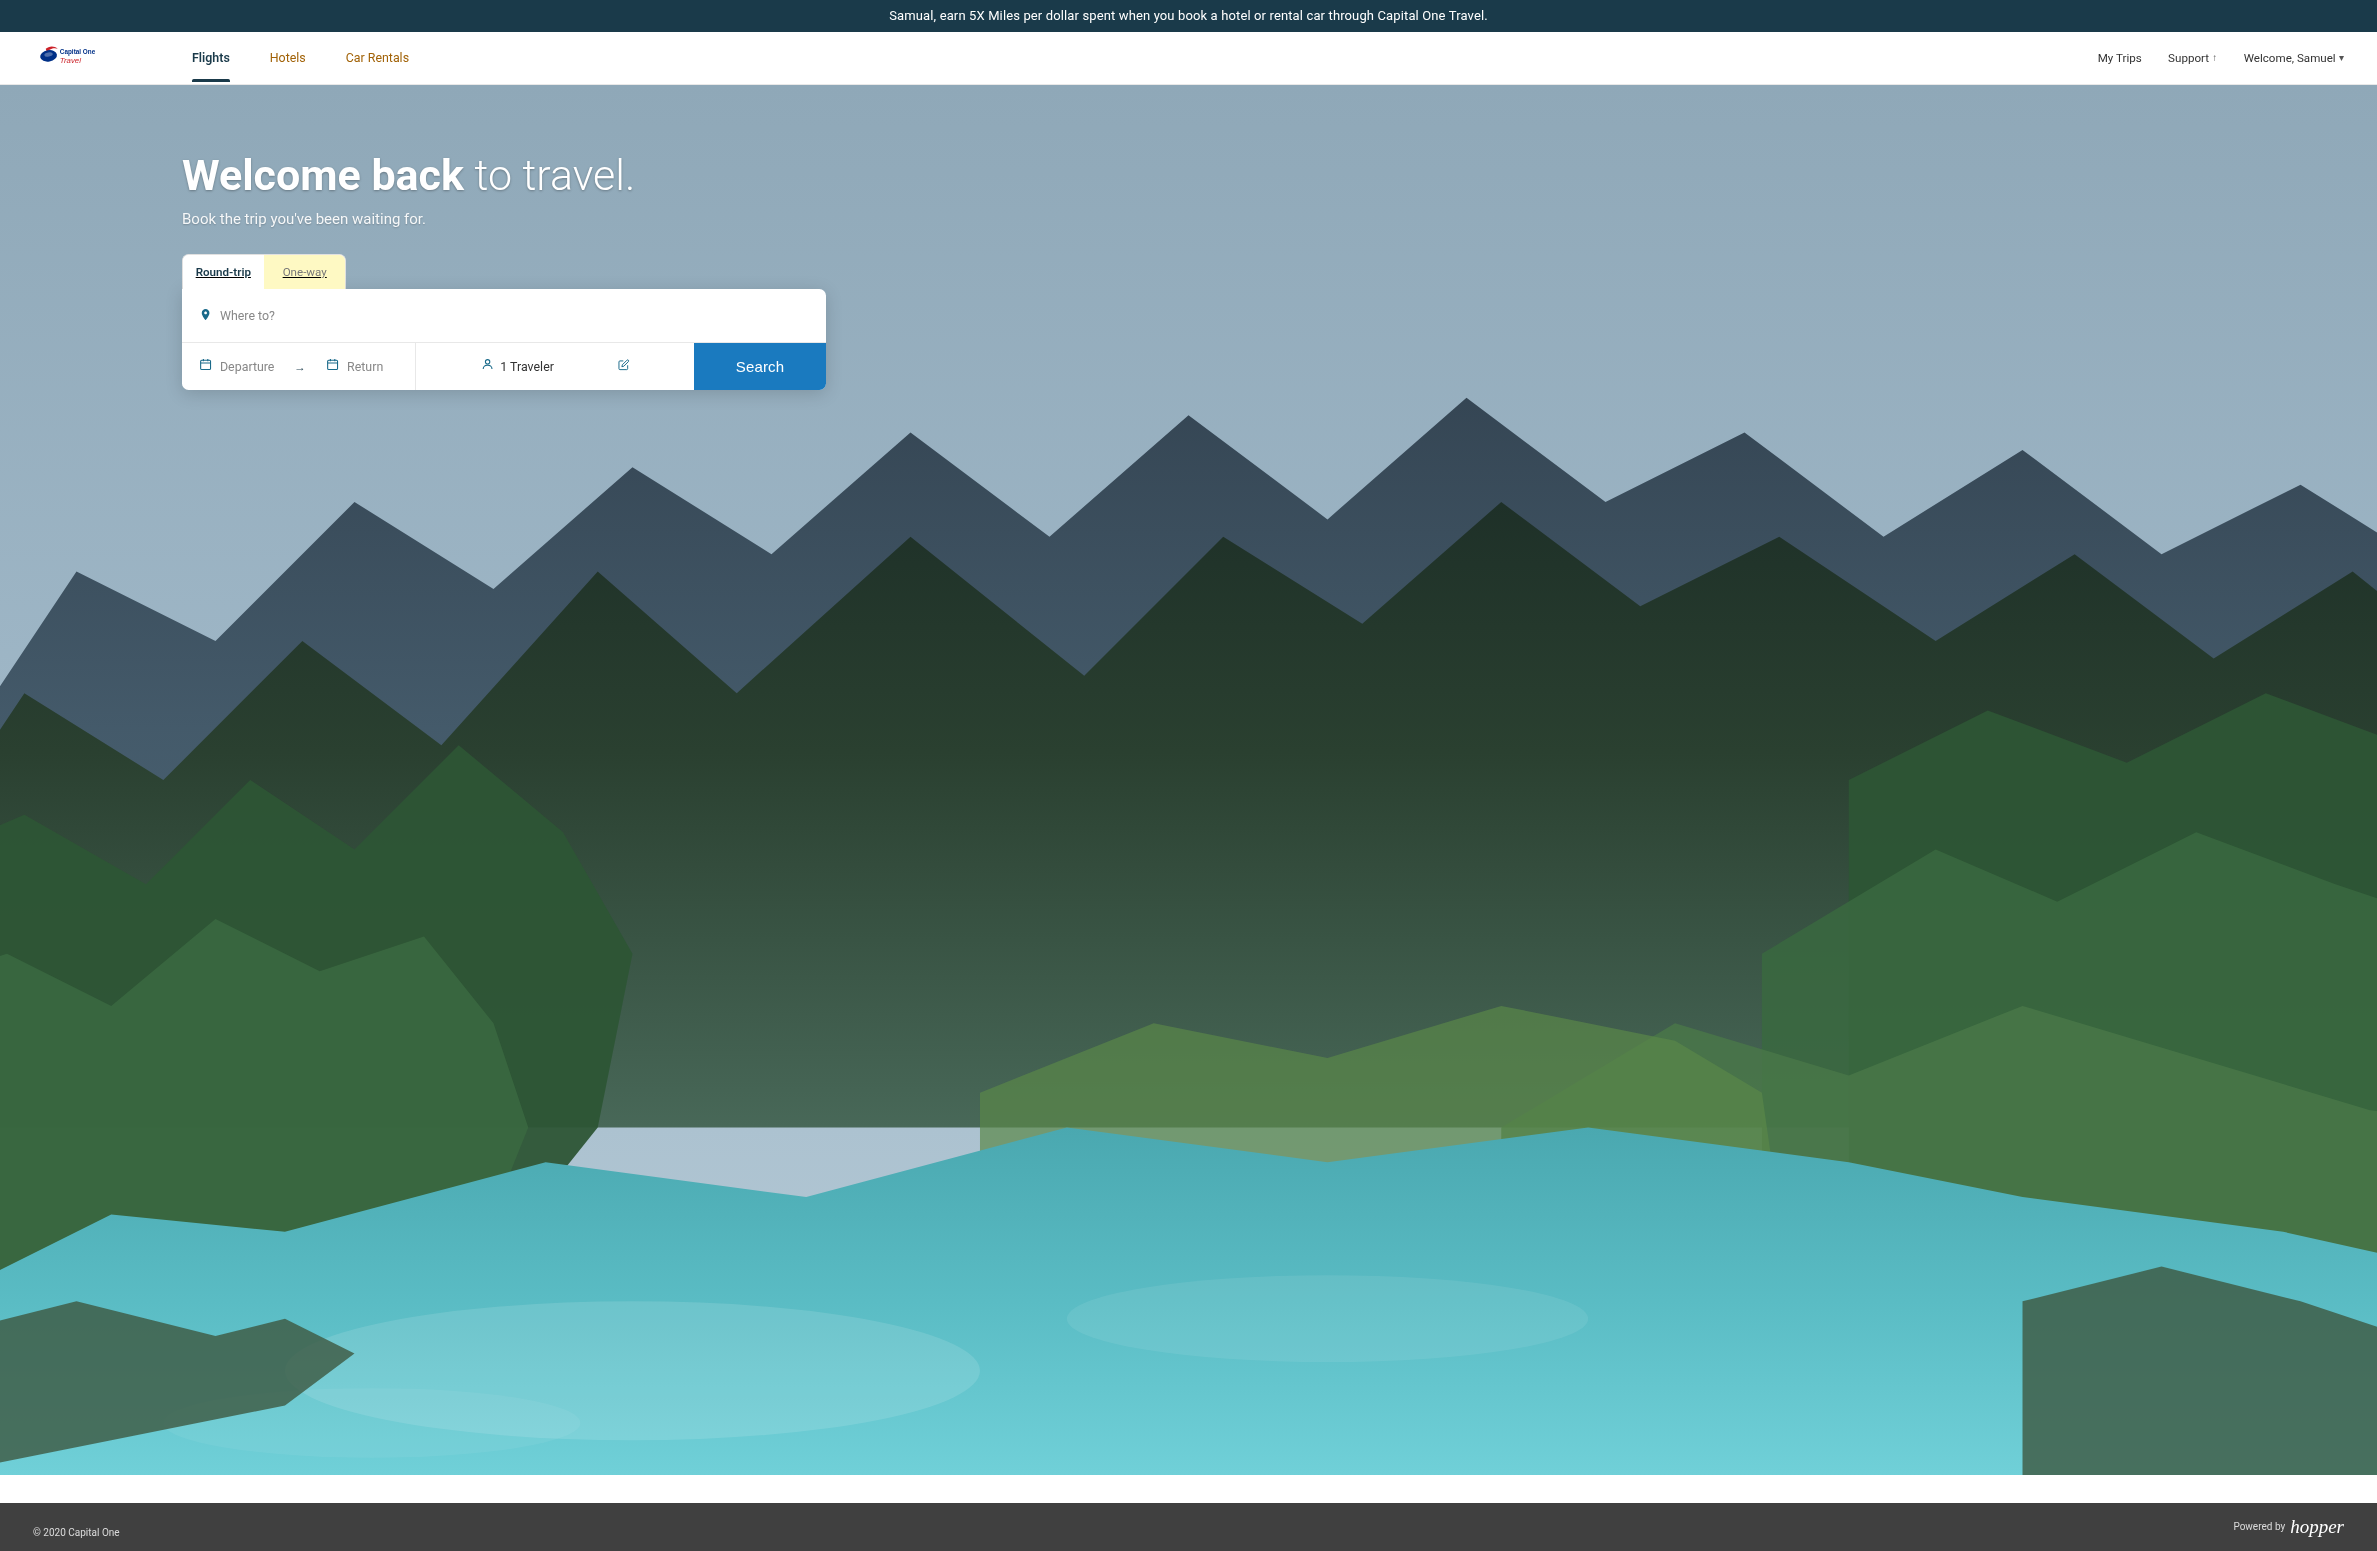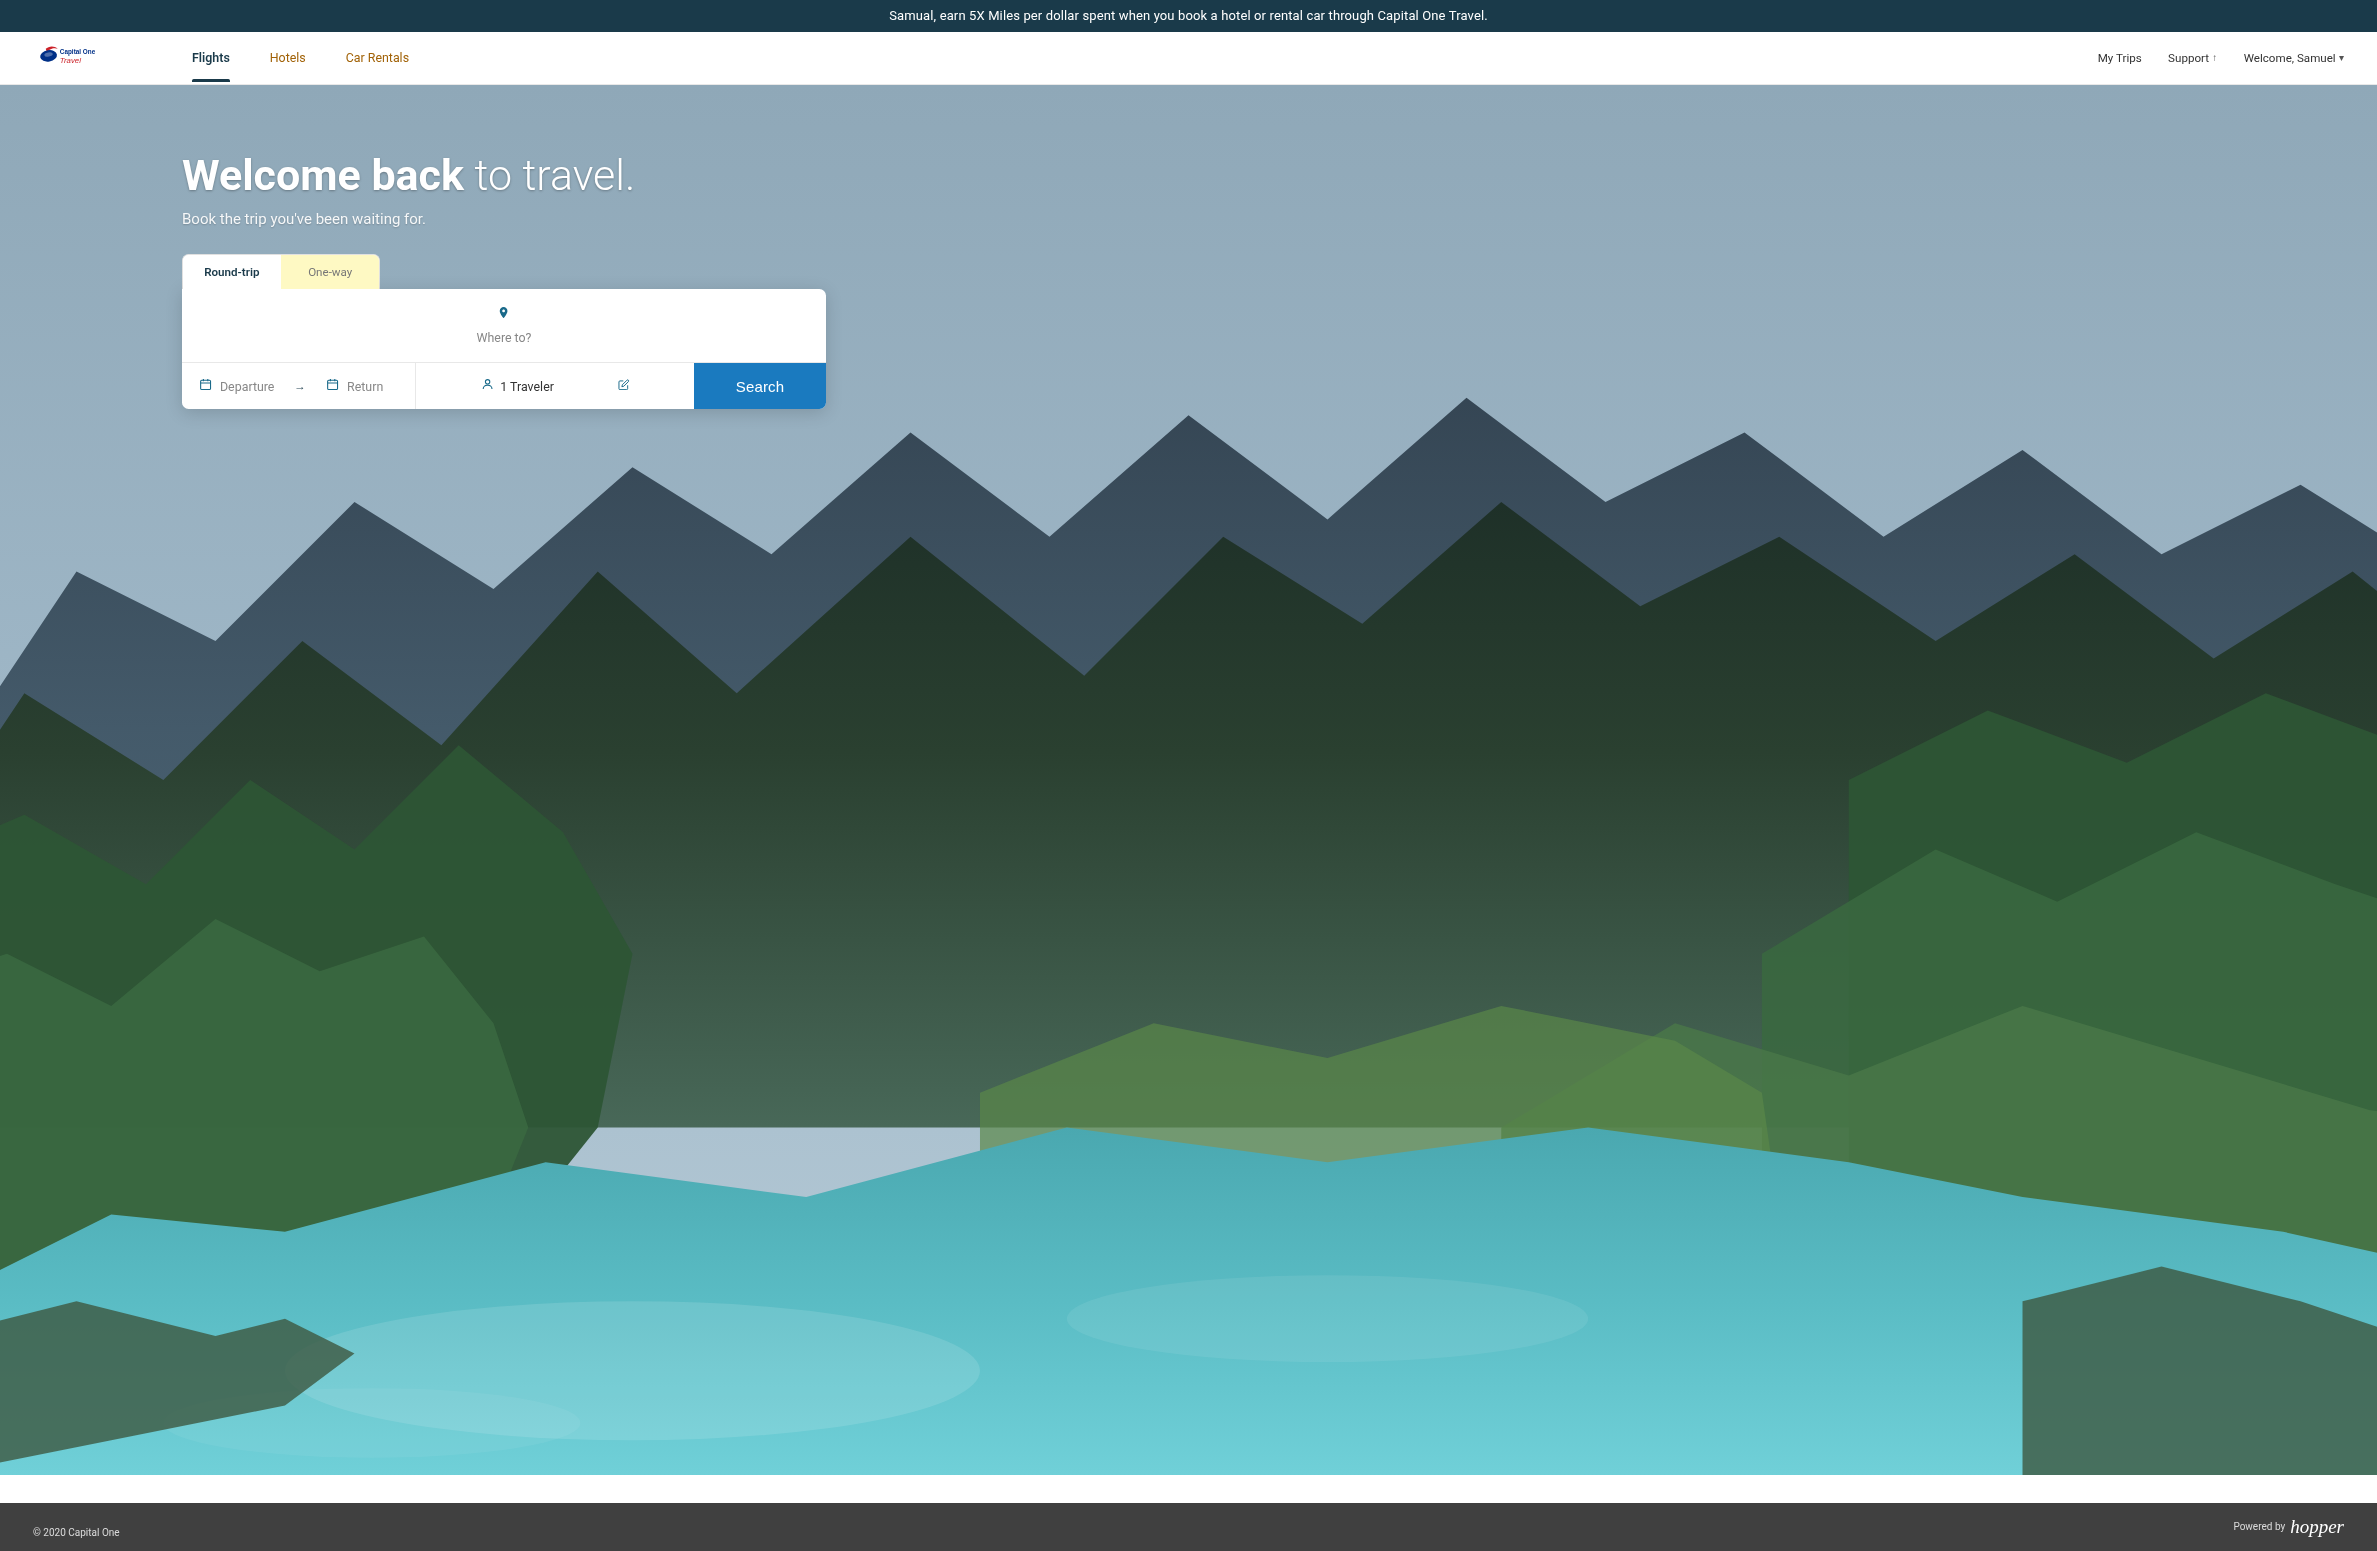--- a/index.html
+++ b/index.html
@@ -135,24 +135,25 @@
     .search-card {
       background: transparent;
       width: 644px;
     }
 
     
     .trip-tabs {
       display: flex;
       background: #fff;
       border-radius: 6.6px 6.6px 0 0;
-      width: 198px;
+      width: 164px;
       overflow: hidden;
       border: 0.8px solid #e0e0e0;
       border-bottom: none;
+      text-decoration: underline;
     }
     .trip-tab {
       flex: 1;
       padding: 10px 0;
       text-align: center;
       font-size: 11.6px;
       cursor: pointer;
       color: #555;
       background: #fff;
     }
@@ -194,21 +195,20 @@
       gap: 8.3px;
       border-right: 0.8px solid #e8e8e8;
       cursor: pointer;
       min-height: 53px;
     }
     .search-field:last-child {
       border-right: none;
     }
     .search-field.no-right-border {
       border-right: none;
-      flex-direction: column;
     }
 
     .field-icon {
       color: #1a6a8a;
       font-size: 13.2px;
       flex-shrink: 0;
     }
 
     .field-placeholder {
       font-size: 12.4px;

